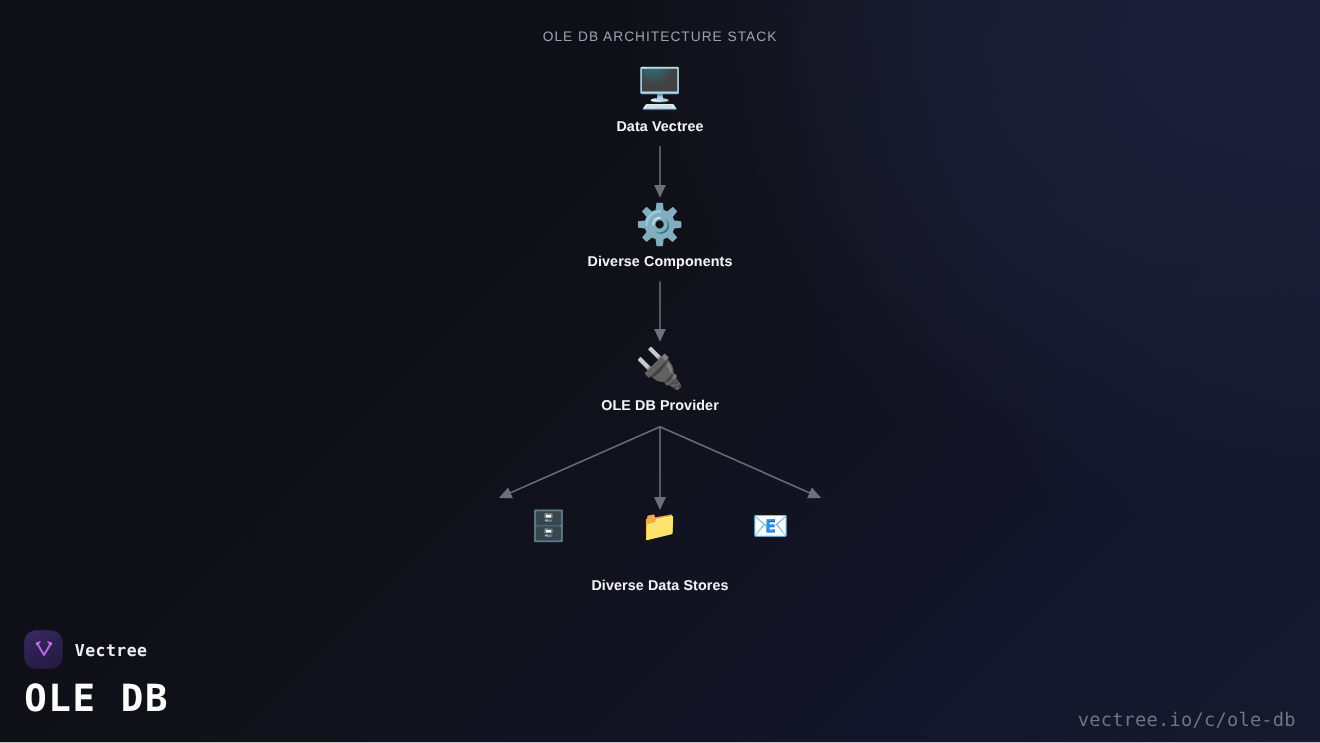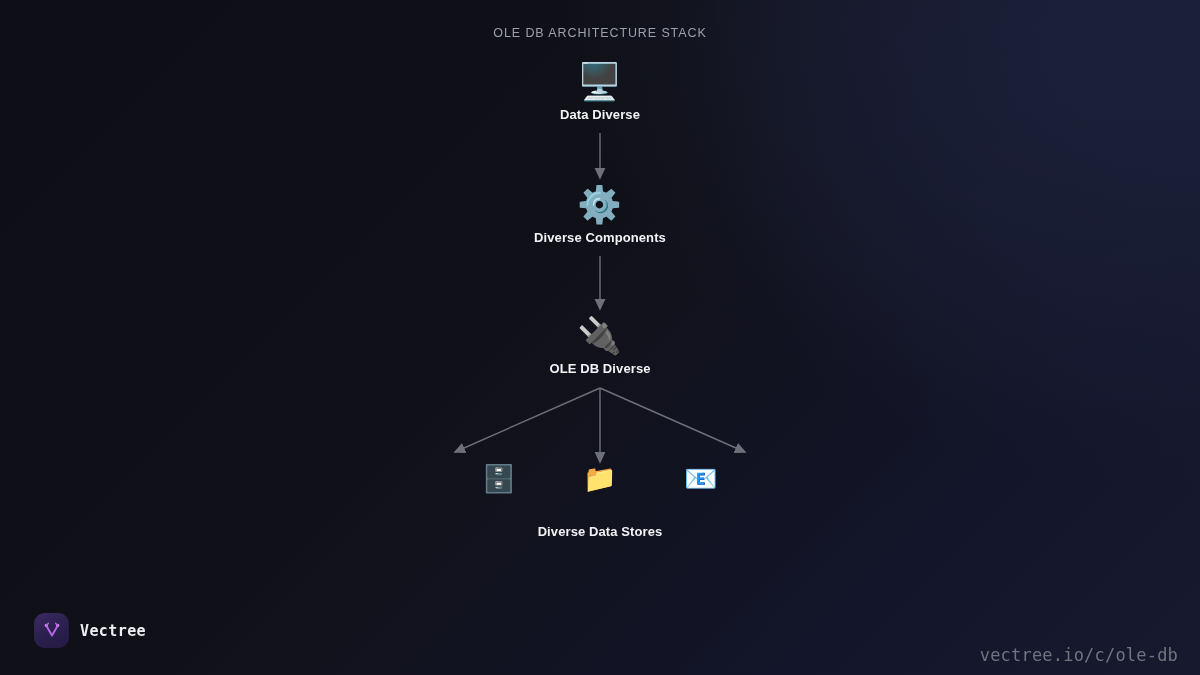--- a/index.html
+++ b/index.html
@@ -99,21 +99,21 @@
     font-size:13px;
     font-weight:bold;
     color:#f2f3f5;
     white-space:nowrap;
     letter-spacing:0.1px;
   }
 
   
   #brand {
     position:absolute;
-    left:34px; bottom:20px;
+    left:22px; bottom:20px;
   }
   #brand-row {
     display:flex;
     align-items:center;
     gap:11px;
     margin-bottom:7px;
   }
   #brand-logo {
     width:35px; height:35px;
     border-radius:11px;
@@ -168,31 +168,31 @@
 
     <line x1="600" y1="388" x2="455" y2="452" stroke="#6d7079" stroke-width="1.4" marker-end="url(#arrowhead)"></line>
 
     <line x1="600" y1="388" x2="600" y2="462" stroke="#6d7079" stroke-width="1.4" marker-end="url(#arrowhead)"></line>
 
     <line x1="600" y1="388" x2="745" y2="452" stroke="#6d7079" stroke-width="1.4" marker-end="url(#arrowhead)"></line>
   </svg>
 
   <div class="node" id="node-consumer">
     <span class="node-icon">🖥️</span>
-    <span class="node-label">Data Diverse</span>
+    <span class="node-label">Data Vectree</span>
   </div>
 
   <div class="node" id="node-services">
     <span class="node-icon">⚙️</span>
     <span class="node-label">Diverse Components</span>
   </div>
 
   <div class="node" id="node-provider">
     <span class="node-icon">🔌</span>
-    <span class="node-label">OLE DB Diverse</span>
+    <span class="node-label">OLE DB Provider</span>
   </div>
 
   <div id="leaf-row">
     <div id="leaf-icons">
       <span class="leaf-icon">🗄️</span>
       <span class="leaf-icon">📁</span>
       <span class="leaf-icon">📧</span>
     </div>
     <span id="leaf-label">Diverse Data Stores</span>
   </div>
@@ -203,17 +203,18 @@
         <svg width="22" height="22" viewBox="0 0 22 22" xmlns="http://www.w3.org/2000/svg">
           <path d="M5.2 5.6 L11 15.4 L16.8 5.6" fill="none" stroke="#b765e8" stroke-width="1.9" stroke-linecap="round" stroke-linejoin="round"></path>
           <circle cx="5.2" cy="5.2" r="1.5" fill="#d98ff5"></circle>
           <circle cx="16.8" cy="5.2" r="1.5" fill="#d98ff5"></circle>
           <path d="M5.2 5.6 L7.3 3.4" fill="none" stroke="#b765e8" stroke-width="1.5" stroke-linecap="round"></path>
           <path d="M16.8 5.6 L14.7 3.4" fill="none" stroke="#b765e8" stroke-width="1.5" stroke-linecap="round"></path>
         </svg>
       </div>
       <span id="brand-name">Vectree</span>
     </div>
+    <div id="brand-title">OLE DB</div>
   </div>
 
   <div id="site-url">vectree.io/c/ole-db</div>
 
 </div>
 
 </body></html>

